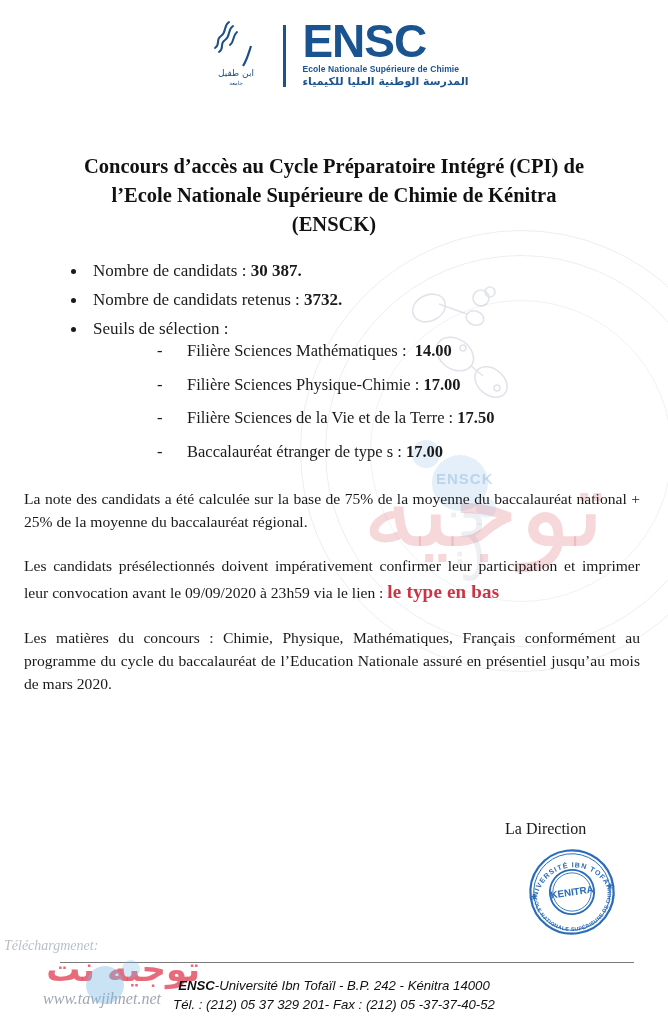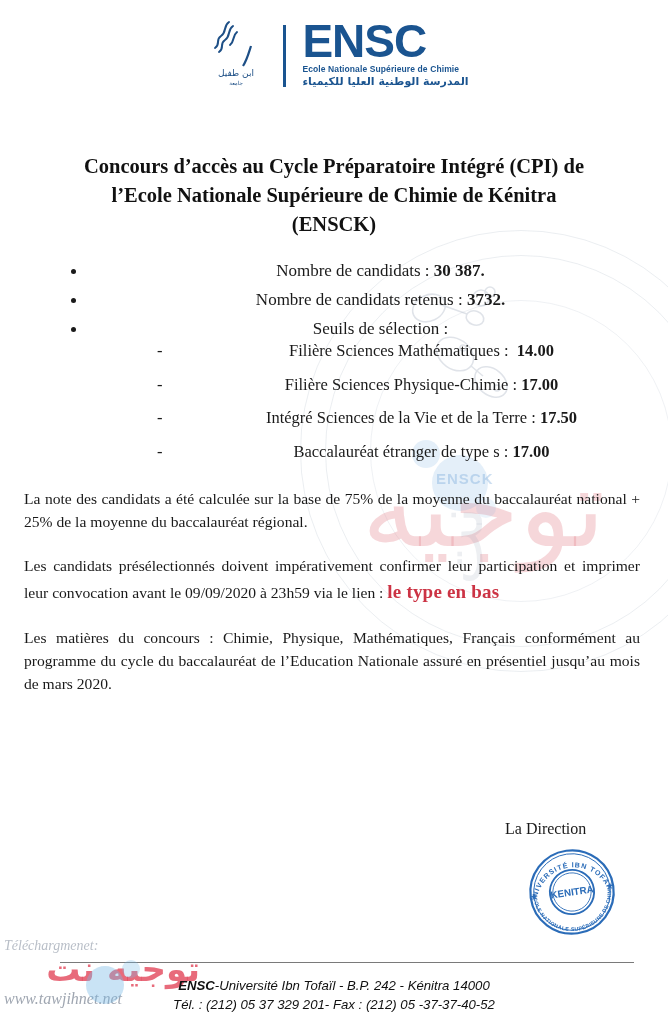--- a/index.html
+++ b/index.html
@@ -161,21 +161,20 @@
     z-index: 2;
     color: #111;
   }
 
   
   #content {
     position: absolute;
     left: 17px; right: 0;
     top: 262px;
     z-index: 2;
-    text-align: center;
   }
 
   ul.bullets {
     list-style: none;
     margin: 0;
     padding: 0 0 0 52px;
   }
   ul.bullets > li {
     position: relative;
     font-size: 17px;
@@ -290,20 +289,21 @@
   #dl-bubble-a { width: 38px; height: 38px; left: 86px; top: 28px; }
   #dl-bubble-b { width: 18px; height: 18px; left: 122px; top: 22px; background: rgba(120,185,230,0.30); }
   #dl-url {
     font-family: "Liberation Serif", serif;
     font-style: italic;
     font-size: 16px;
     color: rgba(120,130,145,0.72);
     padding-left: 4px;
     margin-top: 2px;
     white-space: nowrap;
+    text-align: center;
   }
 
   
   #footer-rule {
     position: absolute;
     left: 60px;
     right: 34px;
     top: 962px;
     height: 1px;
     background: #7a7a7a;
@@ -402,21 +402,21 @@
       <ul class="dashes">
         <li>
           <span>Filière Sciences Mathématiques :</span>
           &nbsp;<span class="val-bold">14.00</span>
         </li>
         <li>
           <span>Filière Sciences Physique-Chimie :</span>
           <span class="val-bold">17.00</span>
         </li>
         <li>
-          <span>Intégré Sciences de la Vie et de la Terre :</span>
+          <span>Filière Sciences de la Vie et de la Terre :</span>
           <span class="val-bold">17.50</span>
         </li>
         <li>
           <span>Baccalauréat étranger de type s :</span>
           <span class="val-bold">17.00</span>
         </li>
       </ul>
     </li>
   </ul>
 </div>

